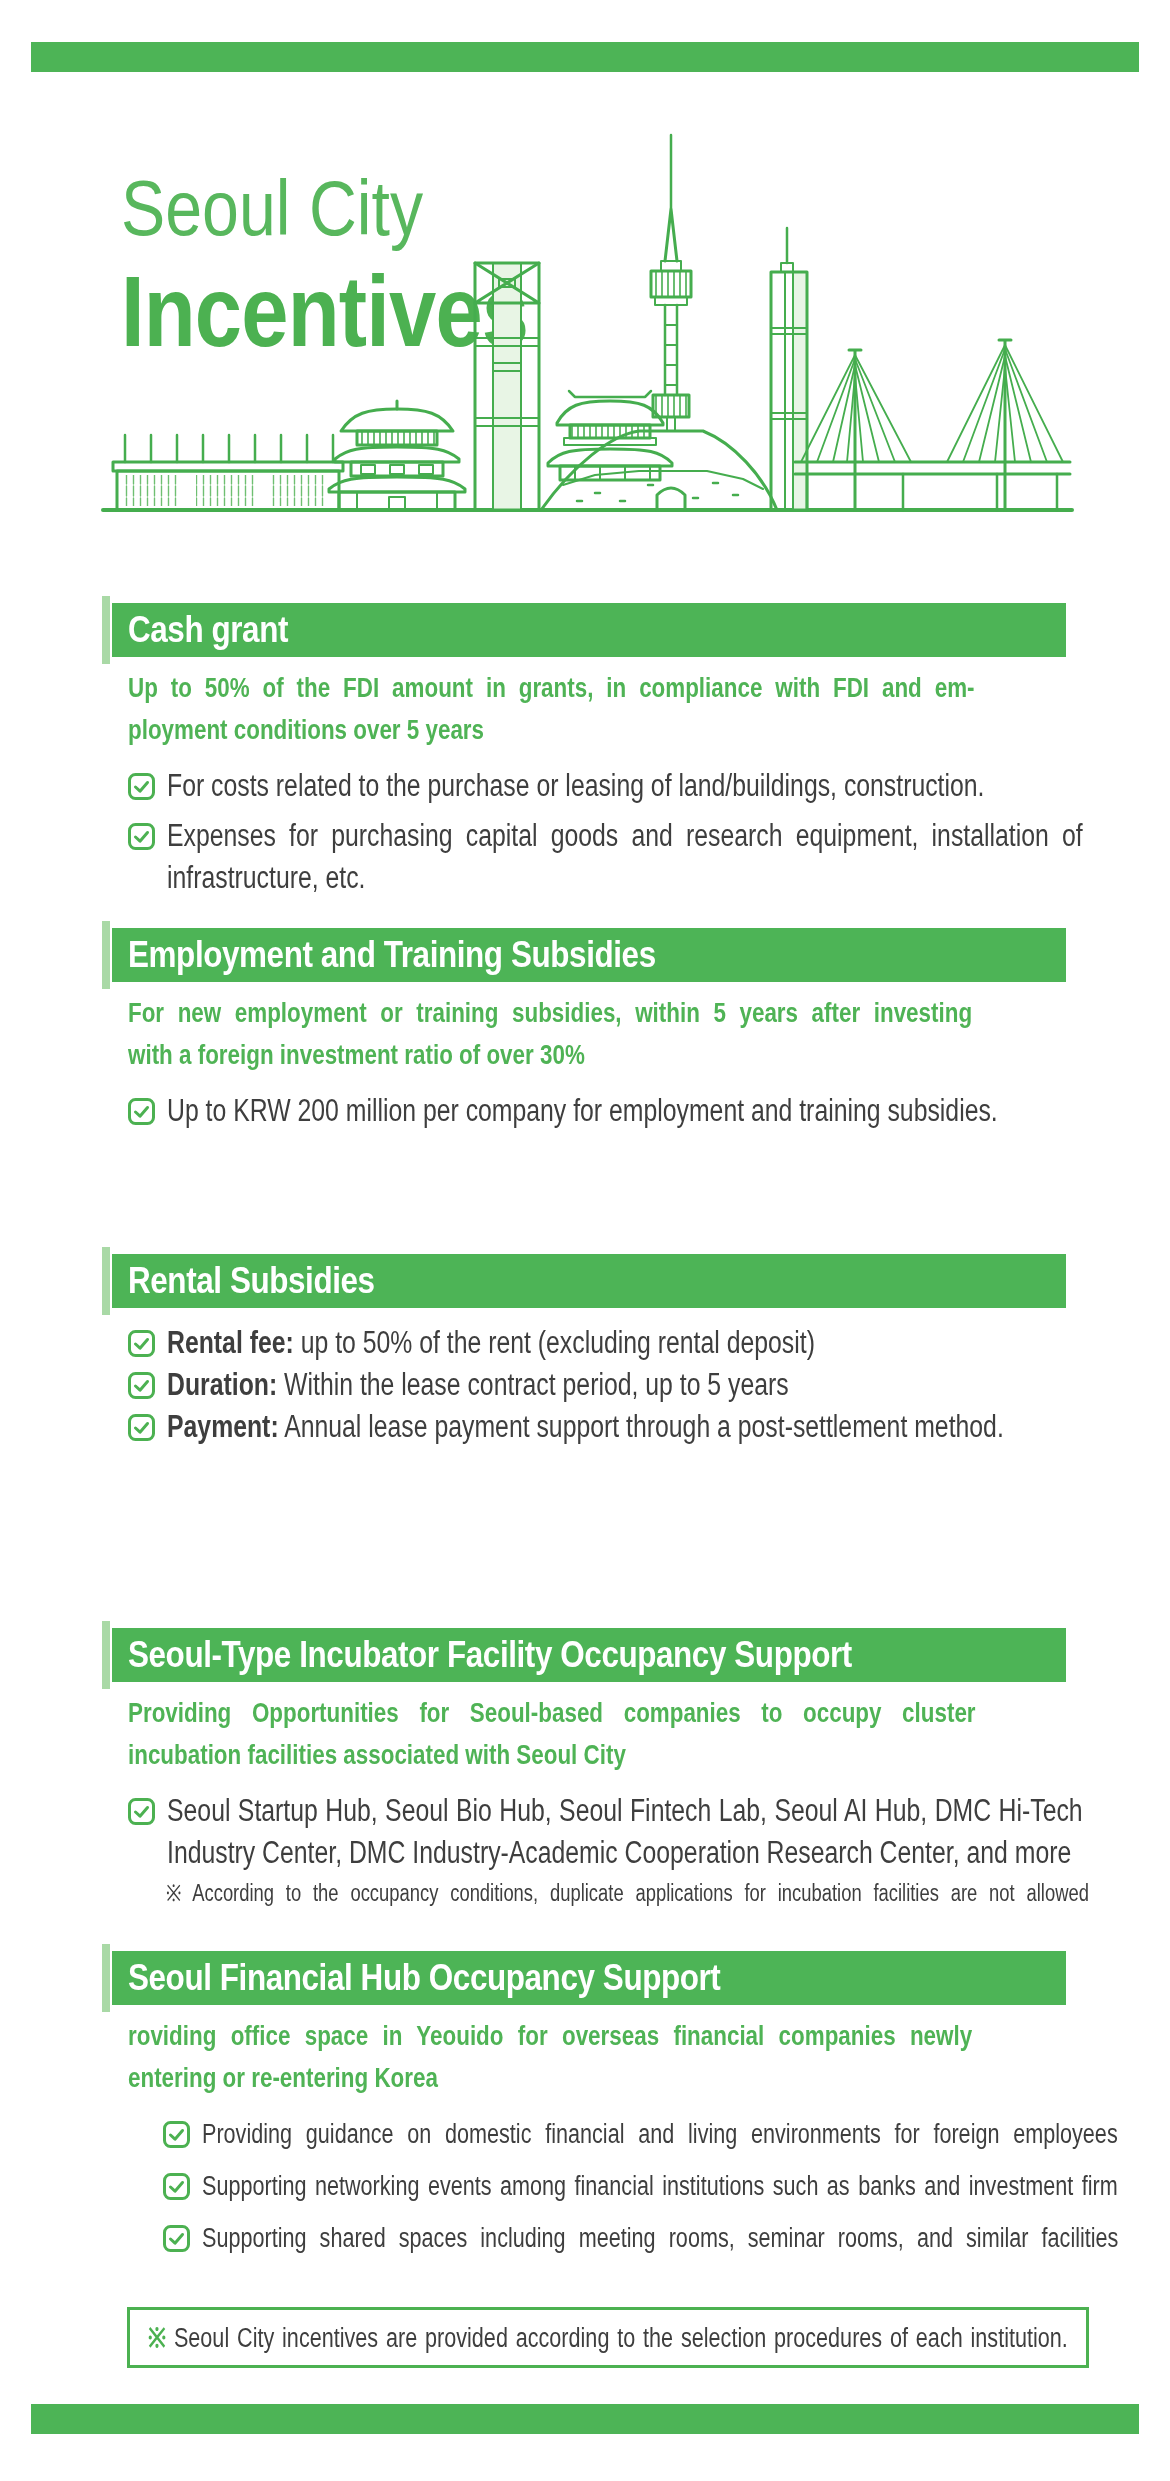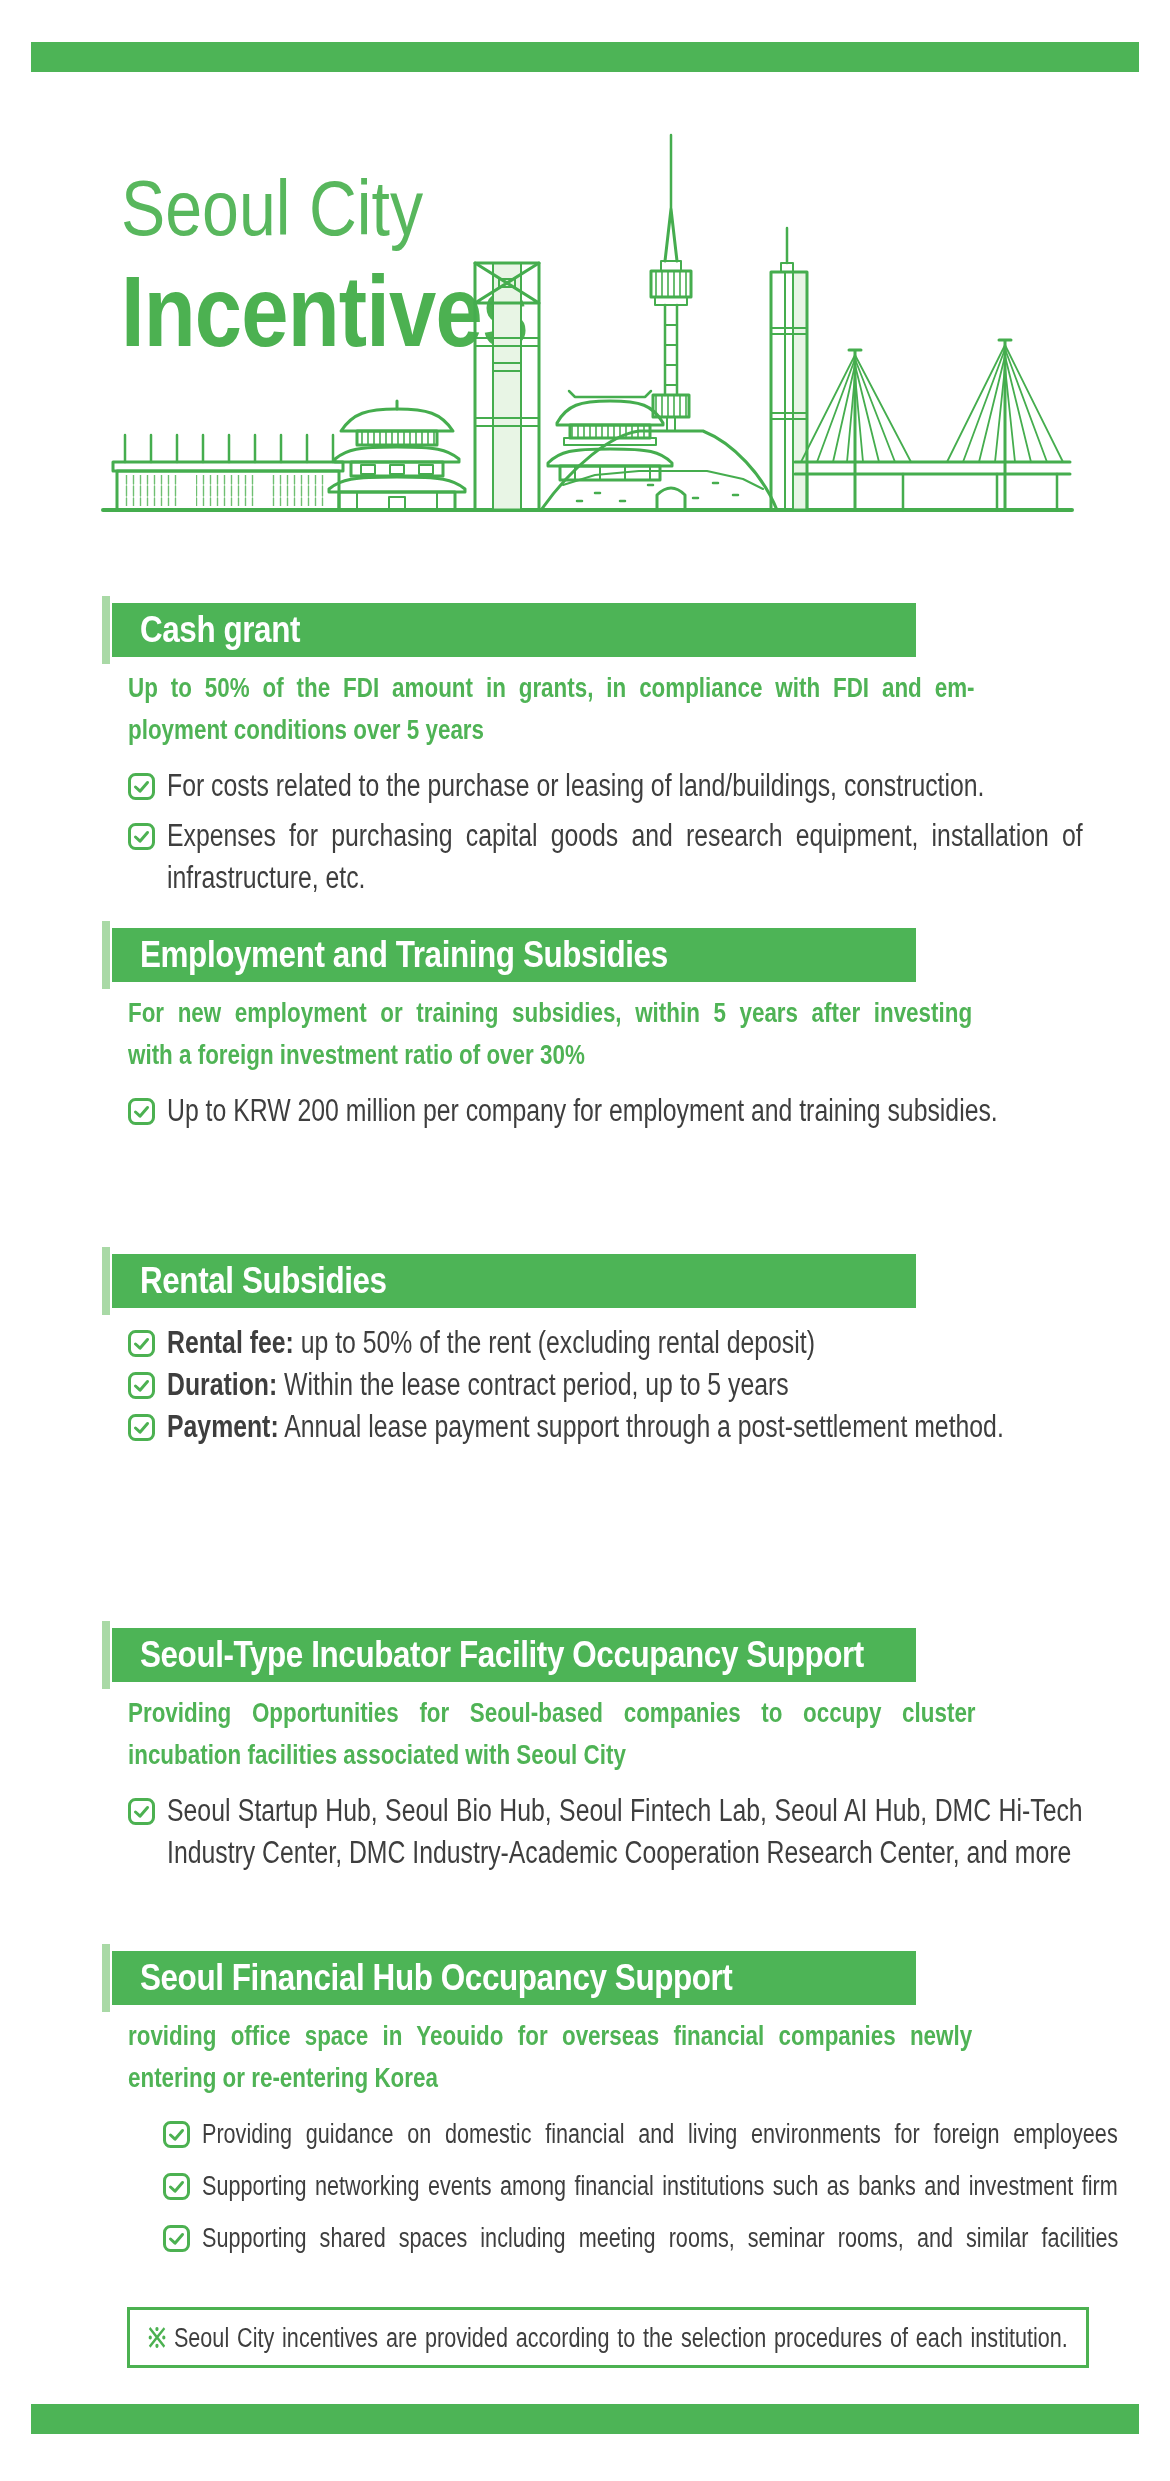--- a/index.html
+++ b/index.html
@@ -21,22 +21,22 @@
 
   .title-block{position:absolute;left:121px;top:168px;}
   .t1{font-size:78px;line-height:80px;color:#58b75d;white-space:nowrap;transform:scaleX(.85);transform-origin:left top;}
   .t2{font-size:100px;line-height:102px;font-weight:bold;color:#4cb151;white-space:nowrap;margin-top:12px;transform:scaleX(.85);transform-origin:left top;letter-spacing:-1px;}
 
   .skyline{position:absolute;left:95px;top:113px;}
 
   .content{position:absolute;left:102px;top:603px;width:1068px;}
   .section{position:absolute;left:0;width:1068px;}
   .hbar{
-    position:relative;margin-left:10px;width:804px;height:54px;background:var(--green-bar);
-    display:flex;align-items:center;padding-left:28px;box-sizing:border-box;
+    position:relative;margin-left:10px;width:954px;height:54px;background:var(--green-bar);
+    display:flex;align-items:center;padding-left:16px;box-sizing:border-box;
   }
   .hbar::before{content:"";position:absolute;left:-10px;top:-7px;width:8px;height:68px;background:var(--green-light);}
   .hlabel{color:#fff;font-weight:bold;font-size:37px;white-space:nowrap;transform:scaleX(.85);transform-origin:left center;letter-spacing:-.5px;}
 
   .subtitle{margin:10px 0 0 26px;color:var(--green-text);font-weight:bold;font-size:28px;}
   .tline{display:block;width:max-content;white-space:nowrap;line-height:42px;transform:scaleX(.8);transform-origin:left top;}
   .bullets{margin:14px 0 0 26px;}
   .brow{display:flex;align-items:flex-start;}
   .brow .ck{flex:none;margin-top:8px;margin-right:12px;}
   .btext{font-size:31px;color:var(--dark);}
@@ -261,20 +261,23 @@
             <svg class="ck" width="27" height="27" viewBox="0 0 27 27">
     <rect x="1.5" y="1.5" width="24" height="24" rx="6" fill="none" stroke="#4cb151" stroke-width="3"></rect>
     <path d="M7.5 14 L12 18.2 L19.5 9.5" fill="none" stroke="#4cb151" stroke-width="3" stroke-linecap="round" stroke-linejoin="round"></path>
   </svg>
             <div class="btext">
               <div class="tline fit" style="word-spacing: 0.692308px;">Seoul Startup Hub, Seoul Bio Hub, Seoul Fintech Lab, Seoul AI Hub, DMC Hi-Tech</div>
               <div class="tline">Industry Center, DMC Industry-Academic Cooperation Research Center, and more</div>
             </div>
           </div>
         </div>
+        <div class="note">
+          <div class="tline fit" style="word-spacing: 8.38462px;">※ According to the occupancy conditions, duplicate applications for incubation facilities are not allowed</div>
+        </div>
       </div>
       <div class="section" style="top: 1348px;">
         <div class="hbar">
           <div class="hlabel">Seoul Financial Hub Occupancy Support</div>
         </div>
         <div class="subtitle">
           <div class="tline fit" style="word-spacing: 10.1111px;">roviding office space in Yeouido for overseas financial companies newly</div>
           <div class="tline">entering or re-entering Korea</div>
         </div>
         <div class="bullets mb10">

